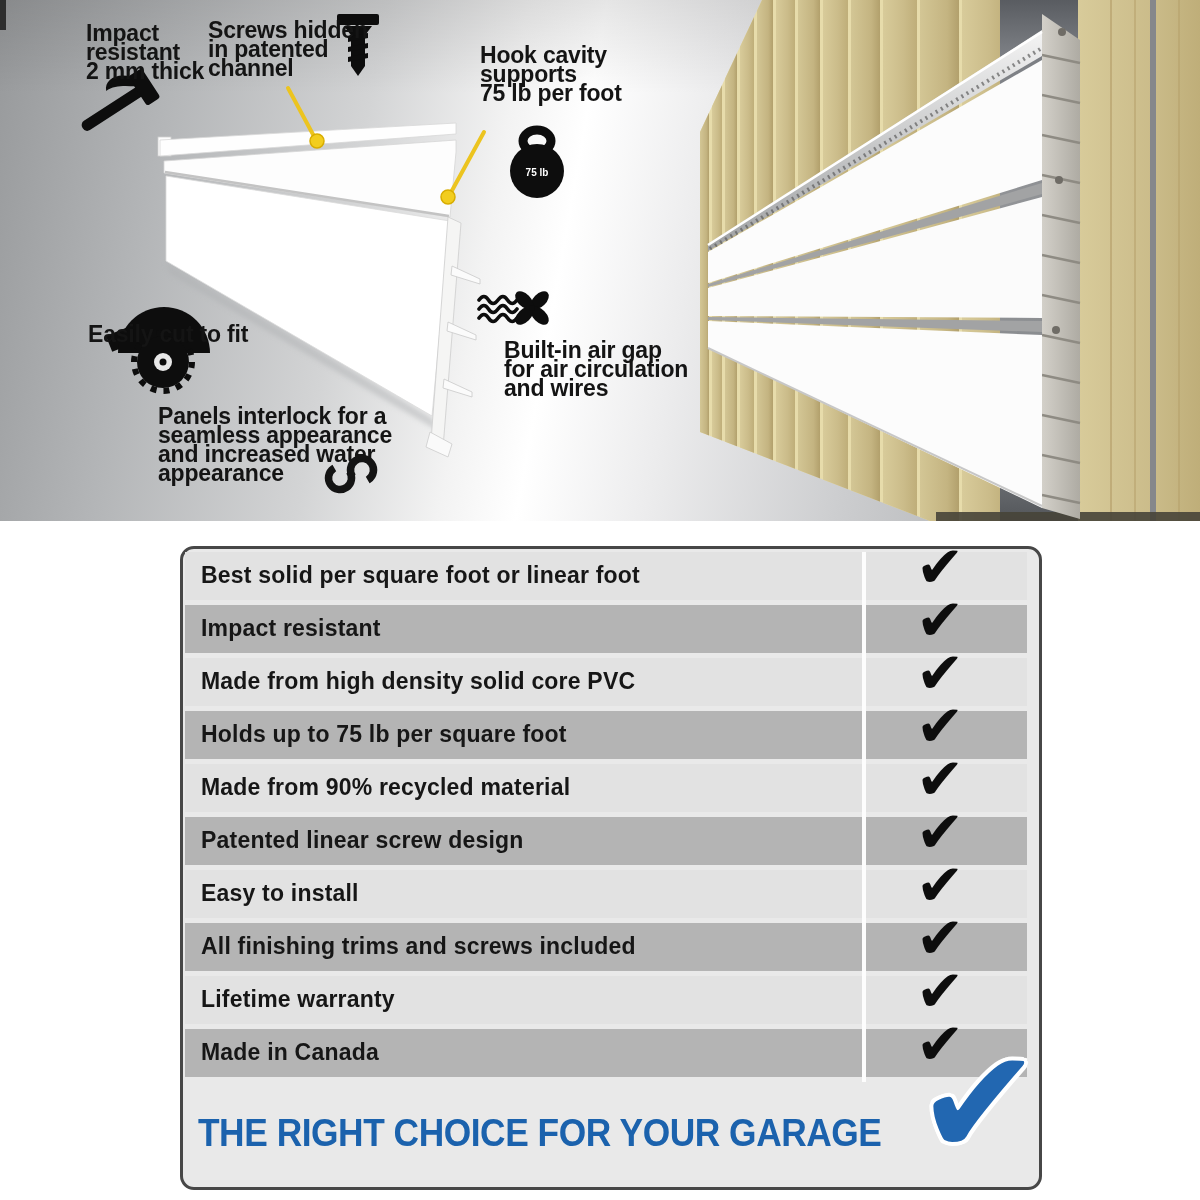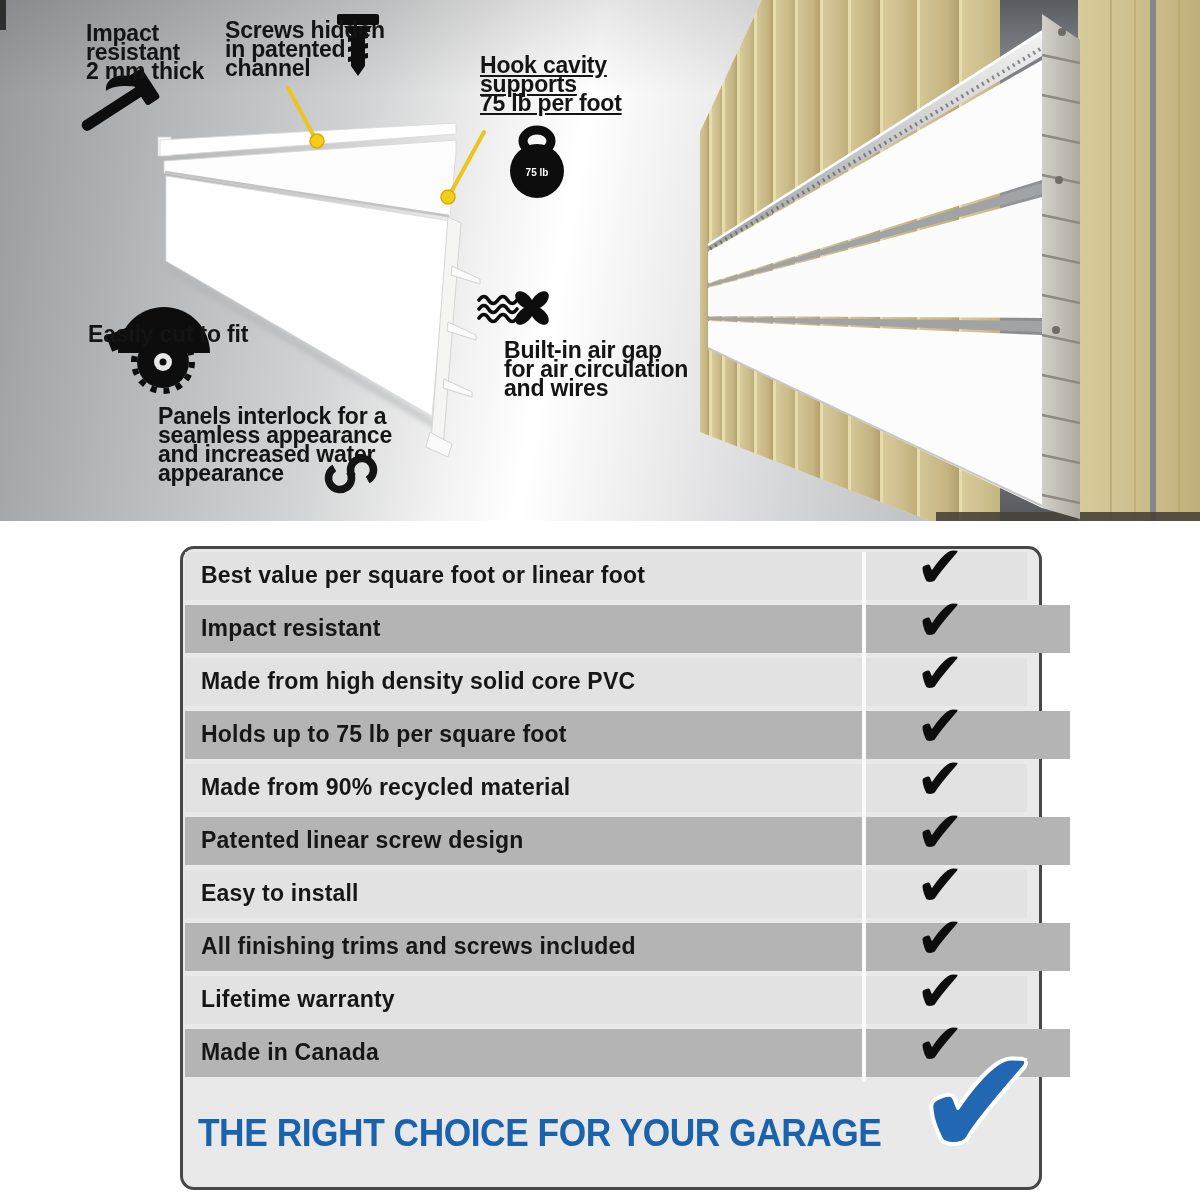--- a/index.html
+++ b/index.html
@@ -11,21 +11,21 @@
           linear-gradient(to bottom, rgba(0,0,0,.10), rgba(0,0,0,0) 18%),
           linear-gradient(100deg,#97999b 0%,#b3b5b7 14%,#d3d4d5 30%,#f3f3f3 41%,#ffffff 47%,#ececed 57%,#cccdcf 72%,#aaacae 90%,#9a9c9e 100%);}
   #hero svg{position:absolute;left:0;top:0;}
   #render-svg{left:690px !important;}
   .callout{position:absolute;color:#141414;font-weight:700;font-size:23px;line-height:19px;letter-spacing:-.2px;}
   
   #table-box{position:absolute;left:180px;top:546px;width:862px;height:644px;
              background:#e9e9e9;border:3px solid #474747;border-radius:14px;box-sizing:border-box;}
   .row{position:absolute;left:185px;width:842px;height:48px;}
   .r-light{background:#e2e2e2;}
-  .r-dark{background:#b4b4b4;padding-left:43px;}
+  .r-dark{background:#b4b4b4;}
   .rowtext{position:absolute;left:16px;top:10px;font-size:23px;font-weight:700;color:#161616;letter-spacing:.2px;white-space:nowrap;}
   #divider{position:absolute;left:862px;top:552px;width:4px;height:530px;background:#fdfdfd;}
   .check{position:absolute;left:898px;width:84px;text-align:center;font-size:58px;line-height:60px;
          color:#0d0d0d;font-family:"DejaVu Sans",sans-serif;pointer-events:none;}
   #tagline{position:absolute;left:198px;top:1112px;font-size:38px;font-weight:700;color:#1b62ad;
            letter-spacing:-.5px;white-space:nowrap;transform:scaleX(.93);transform-origin:left center;}
   #big-blue-check{position:absolute;left:916px;top:1028px;font-size:150px;line-height:150px;
            color:#2267b1;font-family:"DejaVu Sans",sans-serif;
            text-shadow:-4px 0 0 #fff,4px 0 0 #fff,0 -4px 0 #fff,0 4px 0 #fff,
                        -3px -3px 0 #fff,3px 3px 0 #fff,-3px 3px 0 #fff,3px -3px 0 #fff;}
@@ -205,26 +205,26 @@
         <circle cx="369" cy="180" r="4" fill="#6f6c66"></circle>
         <circle cx="366" cy="330" r="4" fill="#6f6c66"></circle>
       </g>
     </svg>
 
     <div class="callout" style="left:86px;top:24px;">
       <div>Impact</div>
       <div>resistant</div>
       <div>2 mm thick</div>
     </div>
-    <div class="callout" style="left:225px;top:21px;">
+    <div class="callout" style="left:208px;top:21px;">
       <div>Screws hidden</div>
       <div>in patented</div>
       <div>channel</div>
     </div>
-    <div class="callout" style="left:480px;top:56px;text-decoration:underline;">
+    <div class="callout" style="left:480px;top:46px;">
       <div>Hook cavity</div>
       <div>supports</div>
       <div>75 lb per foot</div>
     </div>
     <div class="callout" style="left:88px;top:288px;margin-top:37px;">
       <div>Easily cut to  fit</div>
     </div>
     <div class="callout" style="left:480px;top:341px;margin-left:24px;">
       <div>Built-in air gap</div>
       <div>for air circulation</div>
@@ -234,21 +234,21 @@
       <div>Panels interlock  for a</div>
       <div>seamless appearance</div>
       <div>and increased water</div>
       <div>appearance</div>
     </div>
   </div>
 
   <div id="table-box"></div>
 
   <div class="row r-light" style="top:552px">
-      <span class="rowtext">Best value per square foot  or linear foot</span>
+      <span class="rowtext">Best solid per square foot  or linear foot</span>
     </div>
   <div class="row r-dark" style="top:605px">
       <span class="rowtext">Impact resistant</span>
     </div>
   <div class="row r-light" style="top:658px">
       <span class="rowtext">Made from  high density solid core PVC</span>
     </div>
   <div class="row r-dark" style="top:711px">
       <span class="rowtext">Holds up to 75 lb per square foot</span>
     </div>

